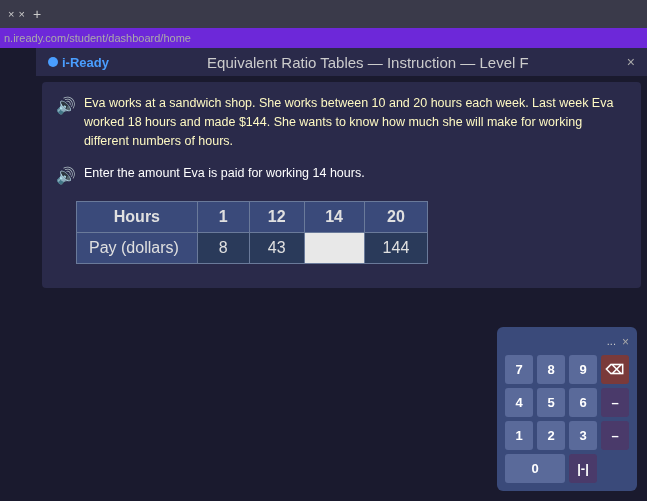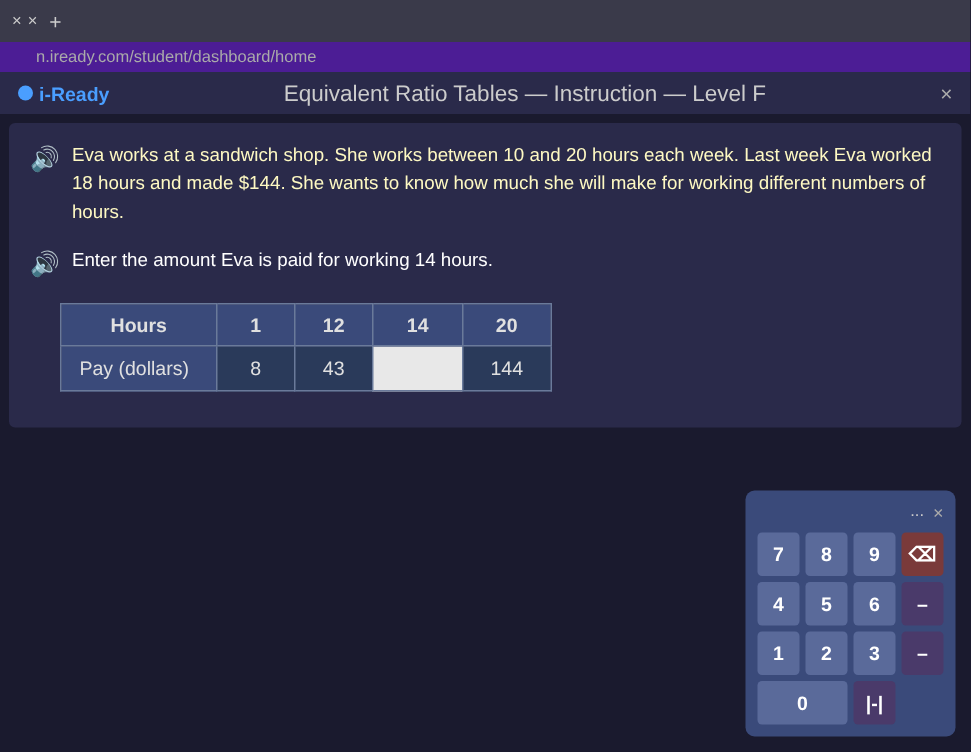--- a/index.html
+++ b/index.html
@@ -34,34 +34,35 @@
     .tab-label {
       color: #ccc;
       font-size: 11px;
     }
     .tab-add {
       color: #ccc;
       font-size: 14px;
       cursor: pointer;
     }
     .address-bar {
-      background: #4c1d95;
+      background: #6d28d9;
       height: 20px;
       display: flex;
       align-items: center;
-      padding: 0 24px;
+      padding: 0 4px;
       font-size: 11px;
       color: #aaa;
     }
 
     
     .main-content {
       background: #1a1a2e;
       height: calc(501px - 48px);
       position: relative;
+      padding-left: 36px;
     }
 
     
     .header-bar {
       background: #2a2a4a;
       padding: 4px 12px;
       display: flex;
       align-items: center;
       justify-content: space-between;
       height: 28px;
@@ -139,21 +140,21 @@
       margin-left: 20px;
       margin-bottom: 12px;
     }
     table {
       border-collapse: collapse;
     }
     table th, table td {
       border: 1px solid #6a7a9a;
       padding: 6px 18px;
       text-align: center;
-      font-size: 13px;
+      font-size: 16px;
       min-width: 52px;
     }
     table thead th {
       background: #3a4a7a;
       color: #e0e0e0;
       font-weight: bold;
     }
     table td {
       background: #2a3a5a;
       color: #e0e0e0;

